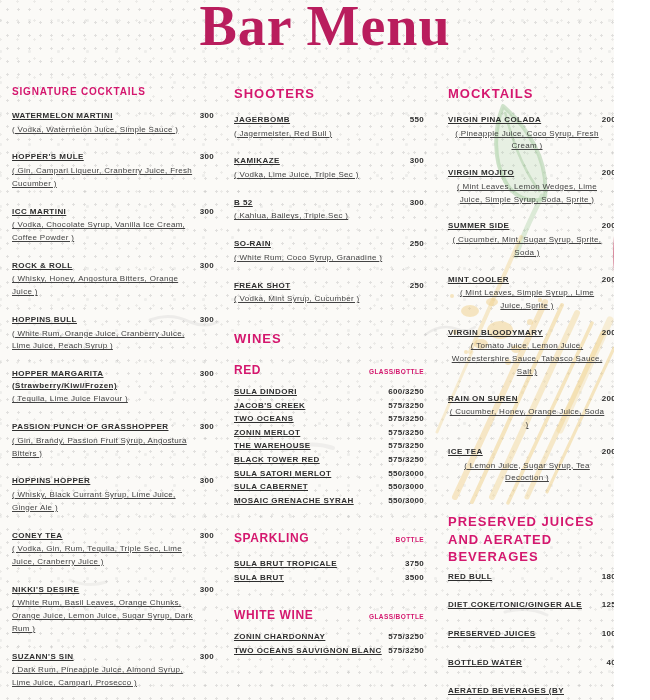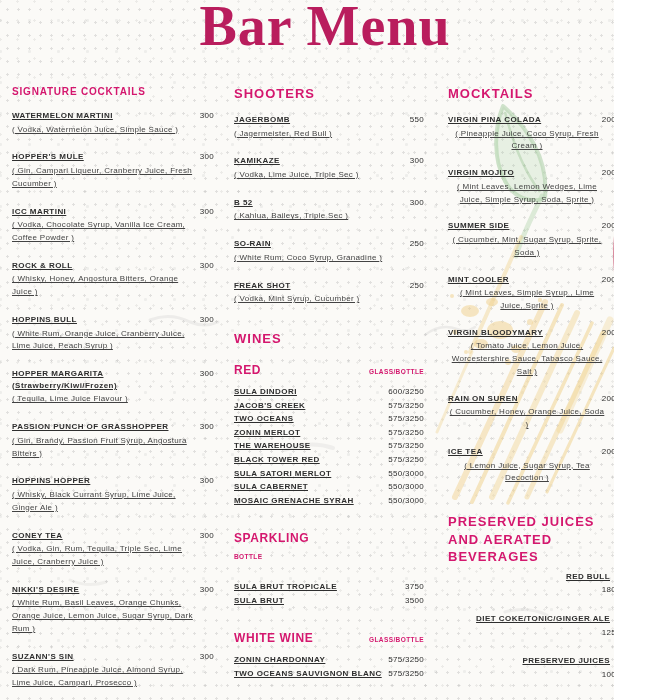--- a/index.html
+++ b/index.html
@@ -29,29 +29,29 @@
   .sec{margin:0;}
   .headrow{display:flex;justify-content:space-between;align-items:baseline;}
   .heading{font-weight:bold;color:#d4176e;margin:0;}
   .heading.big{font-size:13px;letter-spacing:1px;margin-bottom:13px;}
   .heading.small{font-size:10px;letter-spacing:.8px;margin-bottom:13px;}
   .heading.sub{font-size:12px;letter-spacing:.6px;margin-bottom:8px;}
   .pricelabel{font-size:6.5px;font-weight:bold;color:#d4176e;letter-spacing:.4px;}
   .item{margin-bottom:15px;}
   .item .row{display:flex;justify-content:space-between;align-items:baseline;}
   .name{font-weight:bold;font-size:8px;letter-spacing:.45px;color:#2e2e2e;line-height:1.45;padding-right:6px;text-decoration:underline;}
-  .price{font-weight:normal;font-size:8px;letter-spacing:.3px;color:#2e2e2e;white-space:nowrap;}
+  .price{font-weight:bold;font-size:8px;letter-spacing:.3px;color:#2e2e2e;white-space:nowrap;}
   .desc{font-size:8px;letter-spacing:.3px;color:#434343;line-height:1.6;margin-top:2px;padding-right:18px;text-decoration:underline;}
   .listrow{display:flex;justify-content:space-between;align-items:flex-end;line-height:1.7;}
   .listrow .name,.listrow .price{line-height:1.7;}
-  .spacedrow{margin-bottom:15px;flex-direction:column;}
+  .spacedrow{margin-bottom:15px;}
   #sec-wines{margin-top:25px;margin-bottom:4px;}
   #sec-red{margin-bottom:6px;}
   #sec-sparkling{margin-top:24px;}
-  #sec-sparkling .headrow{margin-bottom:20px;flex-direction:column;}
+  #sec-sparkling .headrow{margin-bottom:4px;}
   #sec-white-wine{margin-top:24px;}
   #sec-preserved-juices{margin-top:28px;}
   #sec-preserved-juices .heading{line-height:1.35;margin-bottom:4px;}
   #sec-mocktails .item{margin-bottom:14px;}
   #sec-mocktails .desc{padding-right:10px;text-align:center;}
 </style>
 </head>
 <body>
 
 <div class="page">

